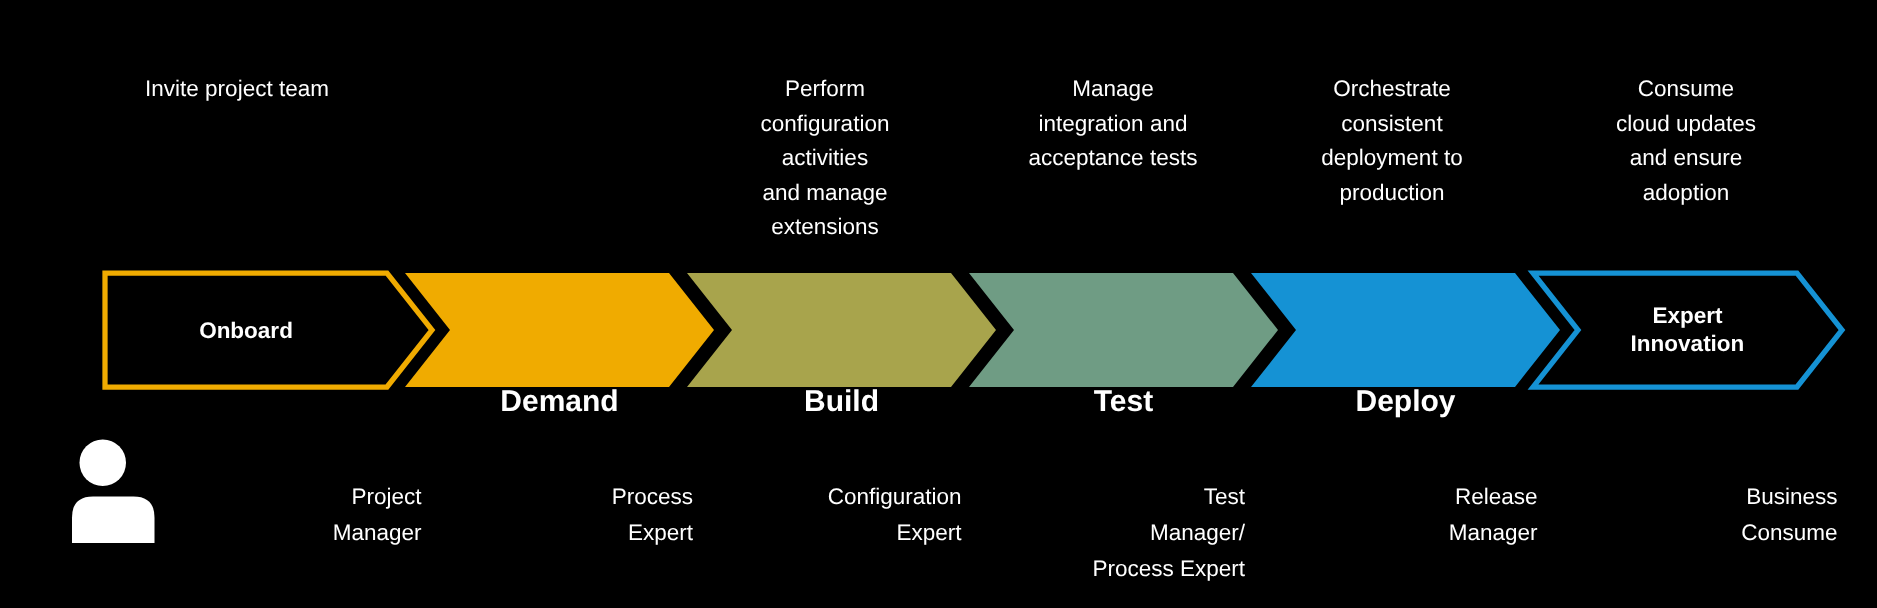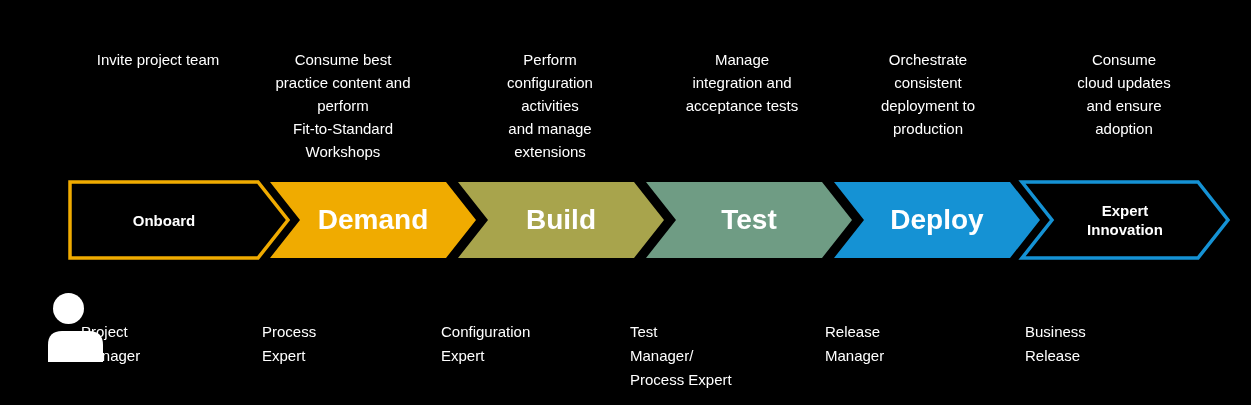--- a/index.html
+++ b/index.html
@@ -37,30 +37,30 @@
     height: 76px;
     width: 170px;
     display: flex;
     align-items: center;
     justify-content: center;
     color: #ffffff;
     font-weight: bold;
     text-align: center;
     white-space: pre-line;
   }
-  .stage-label.big { font-size: 28px; }
+  .stage-label.big { font-size: 20px; margin-top: 48px; }
   .stage-label.small { font-size: 15px; line-height: 19px; }
   .role-col {
     position: absolute;
     top: 320px;
     width: 200px;
     color: #ffffff;
     font-size: 15px;
     line-height: 24px;
-    text-align: left;
+    text-align: right;
     white-space: pre-line;
   }
 </style>
 </head>
 <body>
 
 <div class="canvas">
 
   <svg class="layer-svg" width="1251" height="405" viewBox="0 0 1251 405">
 
@@ -71,25 +71,20 @@
     <path class="shape solid" d="M270,182 H446 L476,220 L446,258 H270 L300,220 Z" fill="#F0AB00"></path>
     <path class="shape outlined" d="M70,182 H258 L288,220 L258,258 H70 Z" stroke="#F0AB00"></path>
 
     <g>
       <circle cx="68.5" cy="308.5" r="15.5" fill="#ffffff"></circle>
       <path d="M48,362 V345 Q48,331 62,331 H89 Q103,331 103,345 V362 Z" fill="#ffffff"></path>
     </g>
   </svg>
 
   <div class="desc-col" style="left:53px">Invite project team</div>
-  <div class="desc-col" style="left:238px">Consume best
-practice content and
-perform
-Fit-to-Standard
-Workshops</div>
   <div class="desc-col" style="left:445px">Perform
 configuration
 activities
 and manage
 extensions</div>
   <div class="desc-col" style="left:823px">Orchestrate
 consistent
 deployment to
 production</div>
   <div class="desc-col" style="left:637px">Manage
@@ -113,15 +108,15 @@
   <div class="role-col" style="left:262px">Process
 Expert</div>
   <div class="role-col" style="left:441px">Configuration
 Expert</div>
   <div class="role-col" style="left:630px">Test
 Manager/
 Process Expert</div>
   <div class="role-col" style="left:825px">Release
 Manager</div>
   <div class="role-col" style="left:1025px">Business
-Release</div>
+Consume</div>
 
 </div>
 
 </body></html>

